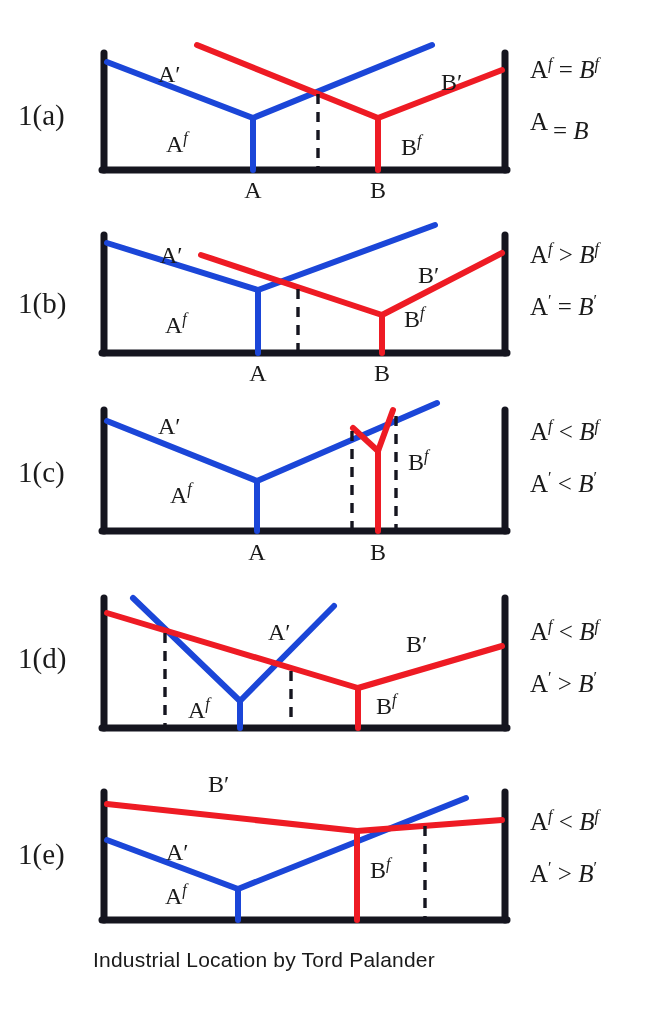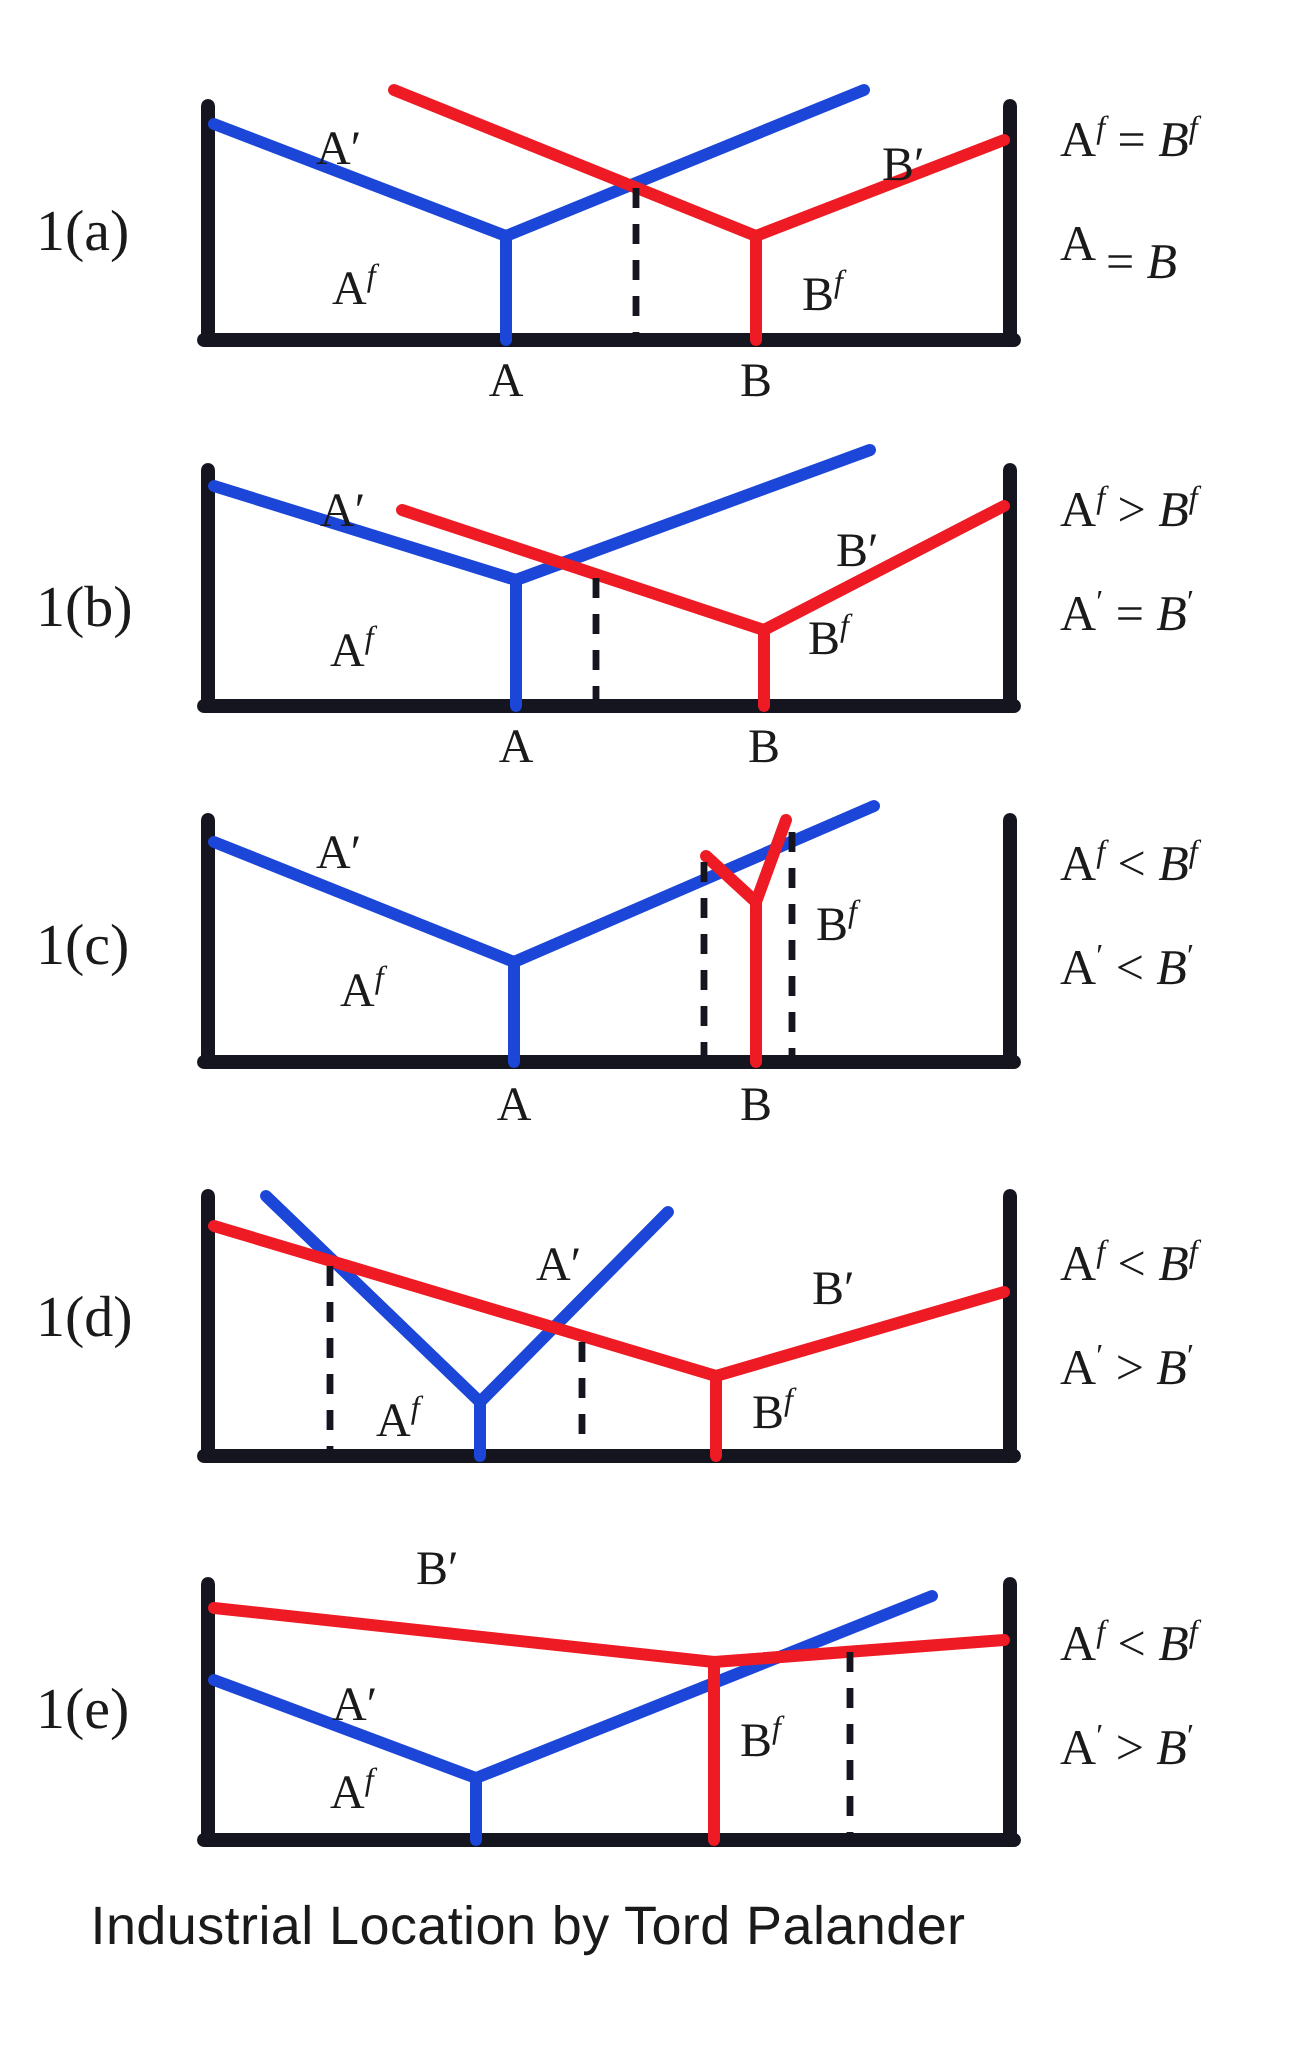--- a/index.html
+++ b/index.html
@@ -47,21 +47,21 @@
   }
   .sup{font-size:16px;}
   .ital{font-style:italic;}
 
   .caption{
     position:absolute;
     left:0; top:948px;
     width:528px;
     text-align:center;
     font-family:"Liberation Sans", sans-serif;
-    font-size:27px;
+    font-size:21px;
     color:#1a1a1a;
     letter-spacing:0.2px;
   }
 </style>
 </head>
 <body>
 
 <div class="figure">
 
   <div class="panel" style="top:20px;">

